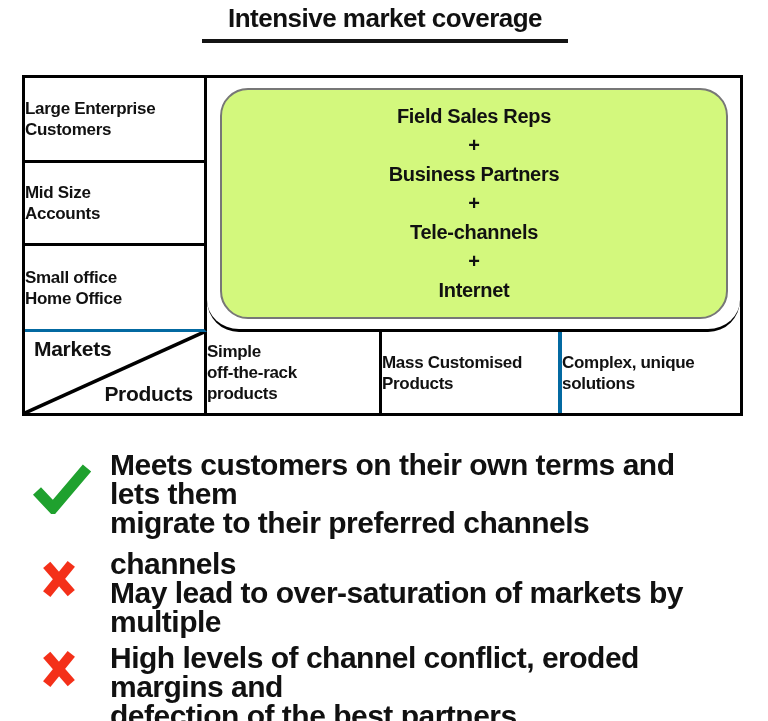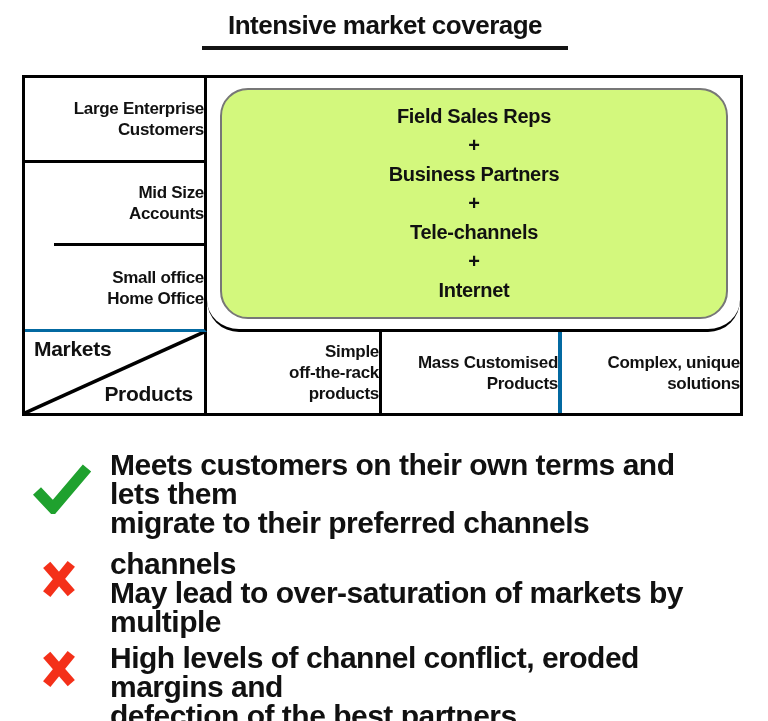--- a/index.html
+++ b/index.html
@@ -9,21 +9,21 @@
     height: 721px;
     background: #ffffff;
     font-family: "Liberation Sans", sans-serif;
     color: #111111;
     overflow: hidden;
   }
 
   
   #title {
     position: absolute;
-    top: 10px;
+    top: 3px;
     left: 202px;
     width: 366px;
     text-align: center;
     font-size: 26px;
     font-weight: 700;
     letter-spacing: -0.5px;
     padding-bottom: 5px;
     border-bottom: 4px solid #141414;
     color: #111111;
   }
@@ -38,30 +38,30 @@
     box-sizing: border-box;
     border: 3px solid #000;
     display: grid;
     grid-template-columns: 182px 175px 180px 1fr;
     grid-template-rows: 85px 83px 86px 1fr;
     background: #fff;
   }
   .cell {
     display: flex;
     flex-direction: column;
-    align-items: flex-end;
+    align-items: flex-start;
     justify-content: center;
     text-align: center;
     font-weight: 700;
     font-size: 17px;
     line-height: 21px;
     letter-spacing: -0.3px;
   }
   .seg1 { grid-column: 1; grid-row: 1; border-right: 3px solid #000; border-bottom: 3px solid #000; }
-  .seg2 { grid-column: 1; grid-row: 2; border-right: 3px solid #000; border-bottom: 3px solid #000; margin-left: 29px; }
+  .seg2 { grid-column: 1; grid-row: 2; border-right: 3px solid #000; border-bottom: 3px solid #000; }
   .seg3 { grid-column: 1; grid-row: 3; border-right: 3px solid #000; border-bottom: 3px solid #0369a1; }
   .bigcell {
     grid-column: 2 / span 3;
     grid-row: 1 / span 3;
     border-bottom: 3px solid #000;
     display: flex;
     align-items: stretch;
     justify-content: stretch;
     border-radius: 32px;
   }

